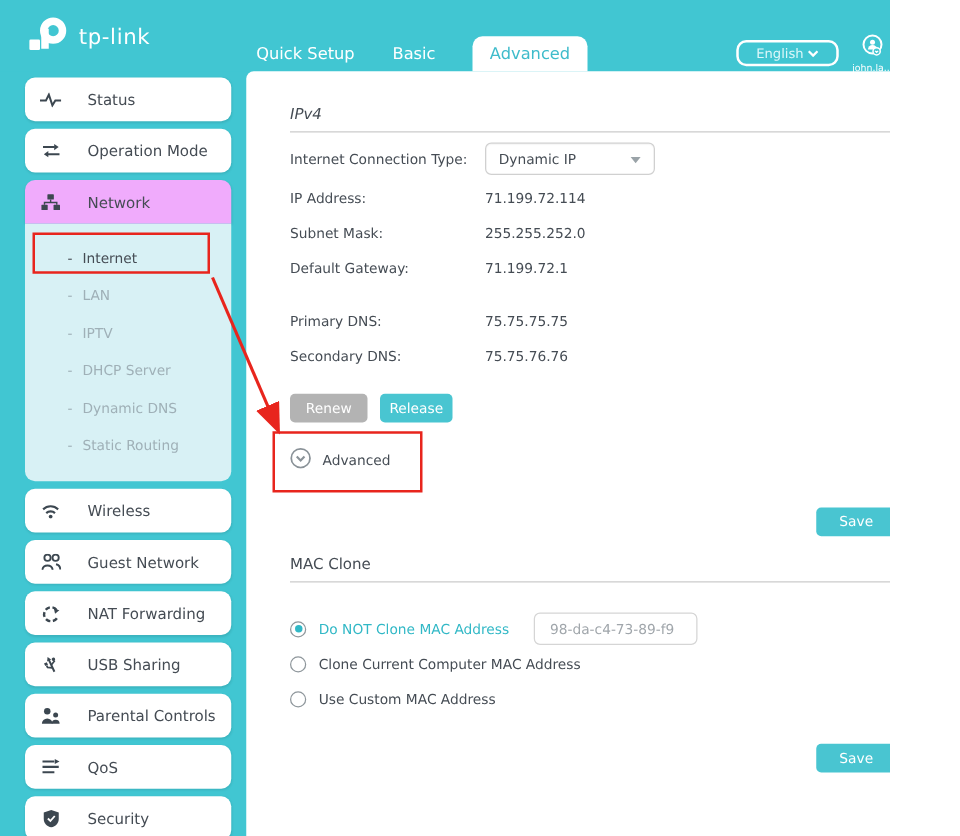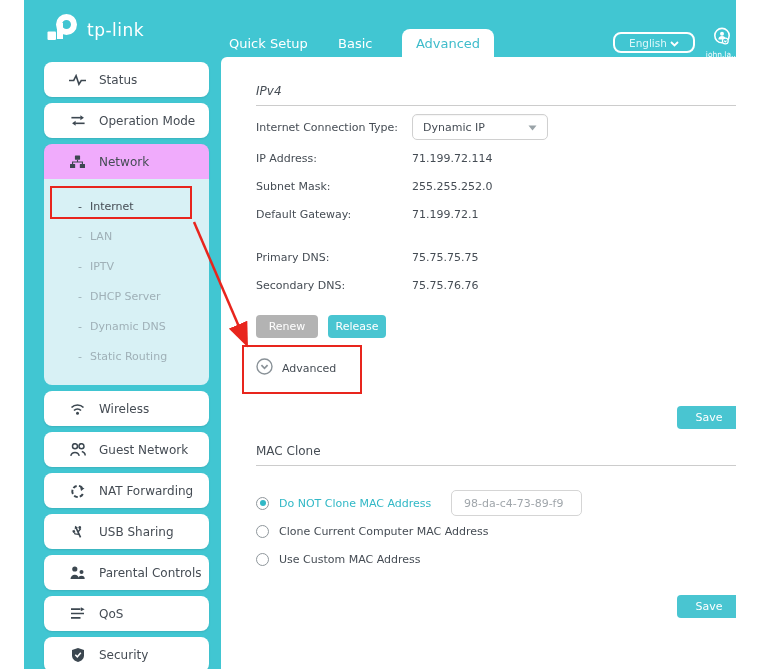--- a/index.html
+++ b/index.html
@@ -1,18 +1,18 @@
 <!DOCTYPE html>
 <html><head>
 <meta charset="utf-8">
 <style>
   * { margin:0; padding:0; box-sizing:border-box; }
   html,body { width:768px; height:669px; }
   body { font-family:"DejaVu Sans","Liberation Sans",sans-serif; }
-  #app { position:relative; width:712px; height:669px; background:#41c6d2; overflow:hidden;margin-left:24px; }
+  #app { position:relative; width:712px; height:669px; background:#41c6d2; overflow:hidden; }
 
   
   .header { position:absolute; left:0; top:0; width:768px; height:57px; background:#41c6d2; }
   .logo { position:absolute; left:22px; top:11px; display:flex; align-items:center; gap:7px; color:#fff; }
   .logo-text { font-size:17px; font-weight:500; letter-spacing:.5px; color:#fff; }
   .hdr-tab { position:absolute; top:29px; height:28px; display:flex; align-items:center; color:#fff; font-size:13px; cursor:pointer; }
   .hdr-tab.active { left:378px; width:92px; background:#fff; color:#3fbccb; border-radius:8px 8px 0 0; justify-content:center; }
   .lang { position:absolute; left:589px; top:32px; width:82px; height:21px; border:2px solid #fff; border-radius:8px; display:flex; align-items:center; justify-content:space-between; padding:0 14px; color:#ddf7f9; font-size:10.5px; cursor:pointer; }
   .hdr-mini { position:absolute; top:27px; width:40px; display:flex; flex-direction:column; align-items:center; color:#fff; cursor:pointer; }
   .hdr-mini .mini-label { font-size:7.5px; margin-top:1px; white-space:nowrap; }
@@ -33,21 +33,21 @@
   .adv-row { position:absolute; left:35px; display:flex; align-items:center; gap:9px; font-size:11px; color:#454c54; cursor:pointer; }
   .radio-row { position:absolute; left:35px; display:flex; align-items:center; height:26px; }
   .radio { width:13px; height:13px; border:1px solid #8f979c; border-radius:50%; margin-right:10px; position:relative; cursor:pointer; background:#fff; }
   .radio.sel::after { content:""; position:absolute; left:2.5px; top:2.5px; width:6px; height:6px; border-radius:50%; background:#31b8c6; }
   .rlabel { font-size:11px; color:#454c54; cursor:pointer; }
   .rlabel.teal { color:#31b8c6; }
   .mac-input { position:absolute; left:195px; top:0; width:131px; height:26px; border:1px solid #d5d5d5; border-radius:5px; font-size:11px; color:#a0a6ab; padding:0 12px; font-family:inherit; outline:none; }
 
   
   .sidebar { position:absolute; left:20px; top:62px; width:165px; }
-  .sb-item { height:35px; border-radius:8px; background:#fff; margin-bottom:6px; display:flex; align-items:center; padding-left:25px; gap:13px; cursor:pointer; box-shadow:0 1px 2px rgba(0,0,0,.10); color:#3c4750; }
+  .sb-item { height:35px; border-radius:8px; background:#fff; margin-bottom:6px; display:flex; align-items:center; padding-left:12px; gap:21px; cursor:pointer; box-shadow:0 1px 2px rgba(0,0,0,.10); color:#3c4750; }
   .sb-item .sb-label { font-size:12px; color:#454c54; white-space:nowrap; }
   .sb-item.active { background:#f0abfc; border-radius:8px 8px 0 0; margin-bottom:0; }
   .sb-ico { width:17px; display:flex; justify-content:center; }
   .sb-sub { background:#d8f1f5; border-radius:0 0 8px 8px; padding:12px 0 14px; margin-bottom:6px; }
   .sb-sub-item { height:30px; display:flex; align-items:center; padding-left:34px; gap:8px; font-size:11px; color:#9fb0b7; cursor:pointer; }
   .sb-sub-item.sel { color:#454c54; }
 
   
   .anno { position:absolute; border:2px solid #e8251d; z-index:50; pointer-events:none; }
   .anno-arrow { position:absolute; z-index:50; pointer-events:none; }

